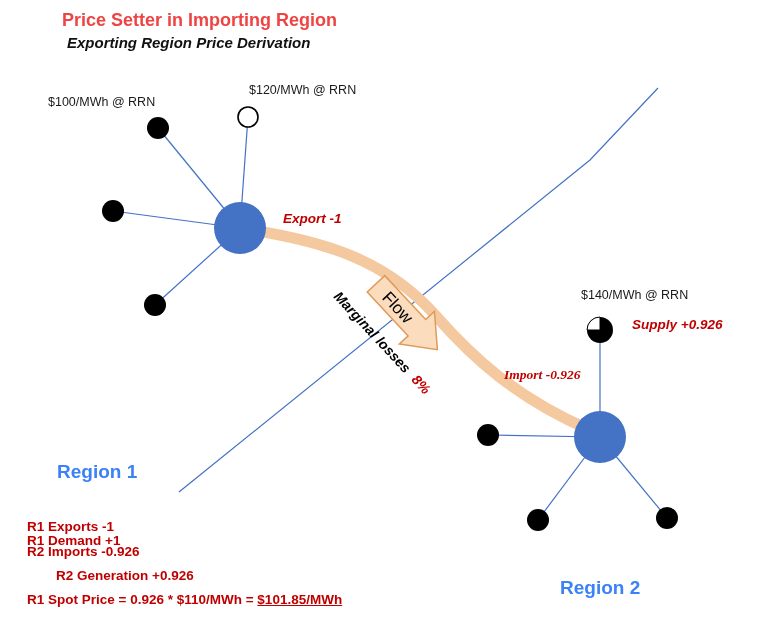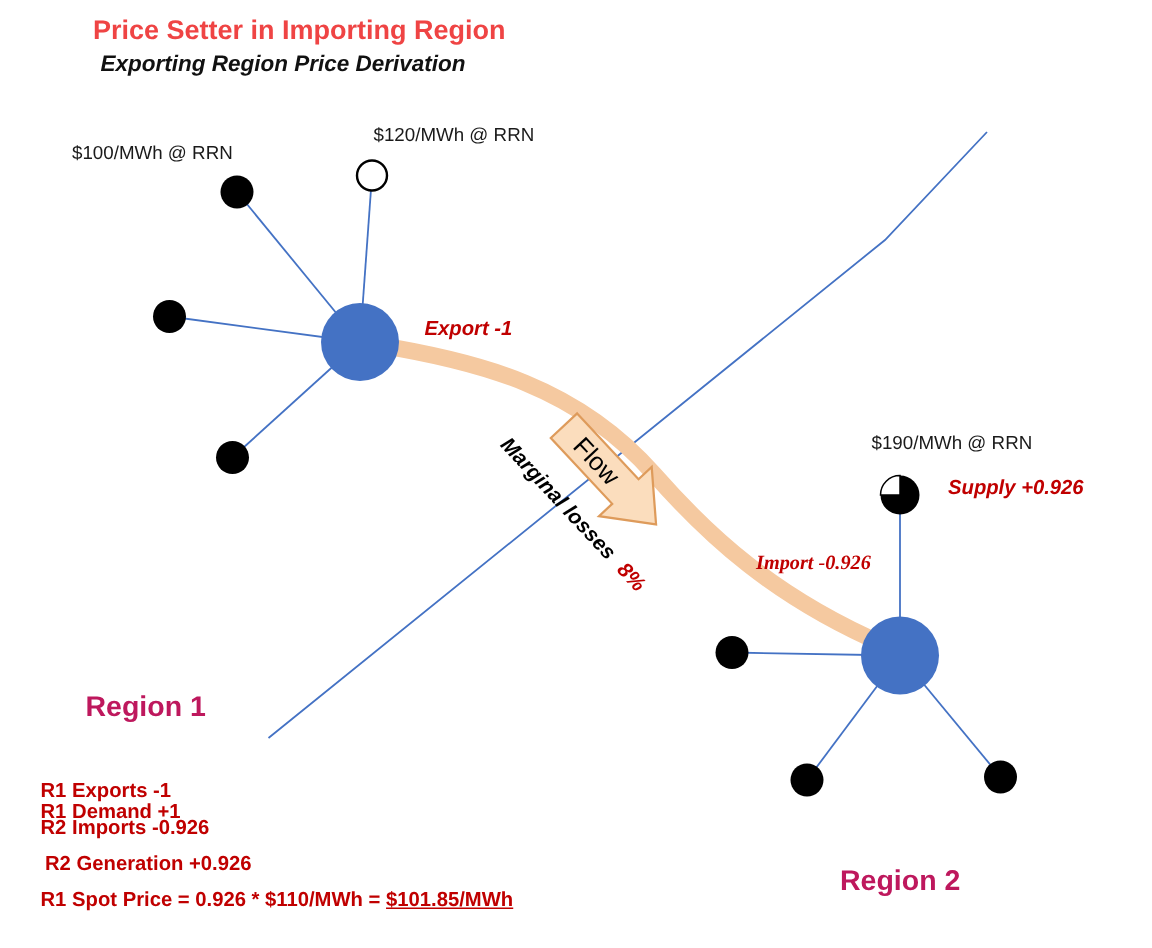--- a/index.html
+++ b/index.html
@@ -4,21 +4,21 @@
 <style>
   html,body{margin:0;padding:0;background:#fff;}
   .slide{position:relative;width:768px;height:632px;background:#ffffff;
          font-family:"Liberation Sans",sans-serif;overflow:hidden;}
   .slide svg{position:absolute;left:0;top:0;}
   .lbl{position:absolute;white-space:nowrap;color:#1a1a1a;}
   .title{font-size:18px;font-weight:bold;color:#ef4444;}
   .subtitle{font-size:15px;font-weight:bold;font-style:italic;color:#111;}
   .node-label{font-size:12.5px;color:#1a1a1a;}
   .flow-side{font-weight:bold;font-style:italic;font-size:13.5px;color:#C00000;}
-  .heading{font-size:19px;font-weight:bold;color:#be185d;}
+  .heading{font-size:19px;font-weight:bold;color:#3b82f6;}
   .calc{font-size:13.5px;font-weight:bold;color:#C00000;}
   .u{text-decoration:underline;}
   svg text{font-family:"Liberation Sans",sans-serif;}
 </style>
 </head>
 <body>
 
 <div class="slide">
 
   <svg width="768" height="632" viewBox="0 0 768 632">
@@ -67,30 +67,30 @@
       <circle cx="600" cy="330" r="13" fill="#000"></circle>
       <path d="M600,330 L600,317 A13,13 0 0 0 587,330 Z" fill="#fff" stroke="#000" stroke-width="1"></path>
     </g>
   </svg>
 
   <div class="lbl title" style="left:62px;top:10px;">Price Setter in Importing Region</div>
   <div class="lbl subtitle" style="left:67px;top:34px;">Exporting Region Price Derivation</div>
 
   <div class="lbl node-label" style="left:48px;top:95px;">$100/MWh @ RRN</div>
   <div class="lbl node-label" style="left:249px;top:83px;">$120/MWh @ RRN</div>
-  <div class="lbl node-label" style="left:581px;top:288px;">$190/MWh @ RRN</div>
+  <div class="lbl node-label" style="left:581px;top:288px;">$140/MWh @ RRN</div>
 
   <div class="lbl flow-side" style="left:283px;top:211px;">Export -1</div>
   <div class="lbl flow-side" style="left:504px;top:367px;font-family:Liberation Serif, serif;">Import -0.926</div>
   <div class="lbl flow-side" style="left:632px;top:317px;">Supply +0.926</div>
 
   <div class="lbl heading" style="left:57px;top:461px;">Region 1</div>
   <div class="lbl heading" style="left:560px;top:577px;">Region 2</div>
 
   <div class="lbl calc" style="left:27px;top:493px;margin-top:40px;">R1 Demand +1</div>
   <div class="lbl calc" style="left:27px;top:519px;">R1 Exports -1</div>
   <div class="lbl calc" style="left:27px;top:544px;">R2 Imports -0.926</div>
-  <div class="lbl calc" style="left:10px;top:568px;padding-left:20px;">R2 Generation +0.926</div>
+  <div class="lbl calc" style="left:36px;top:568px;padding-left:20px;">R2 Generation +0.926</div>
   <div class="lbl calc" style="left:27px;top:592px;">
     <span>R1 Spot Price = 0.926 * $110/MWh = </span><span class="u">$101.85/MWh</span>
   </div>
 
 </div>
 
 </body></html>

